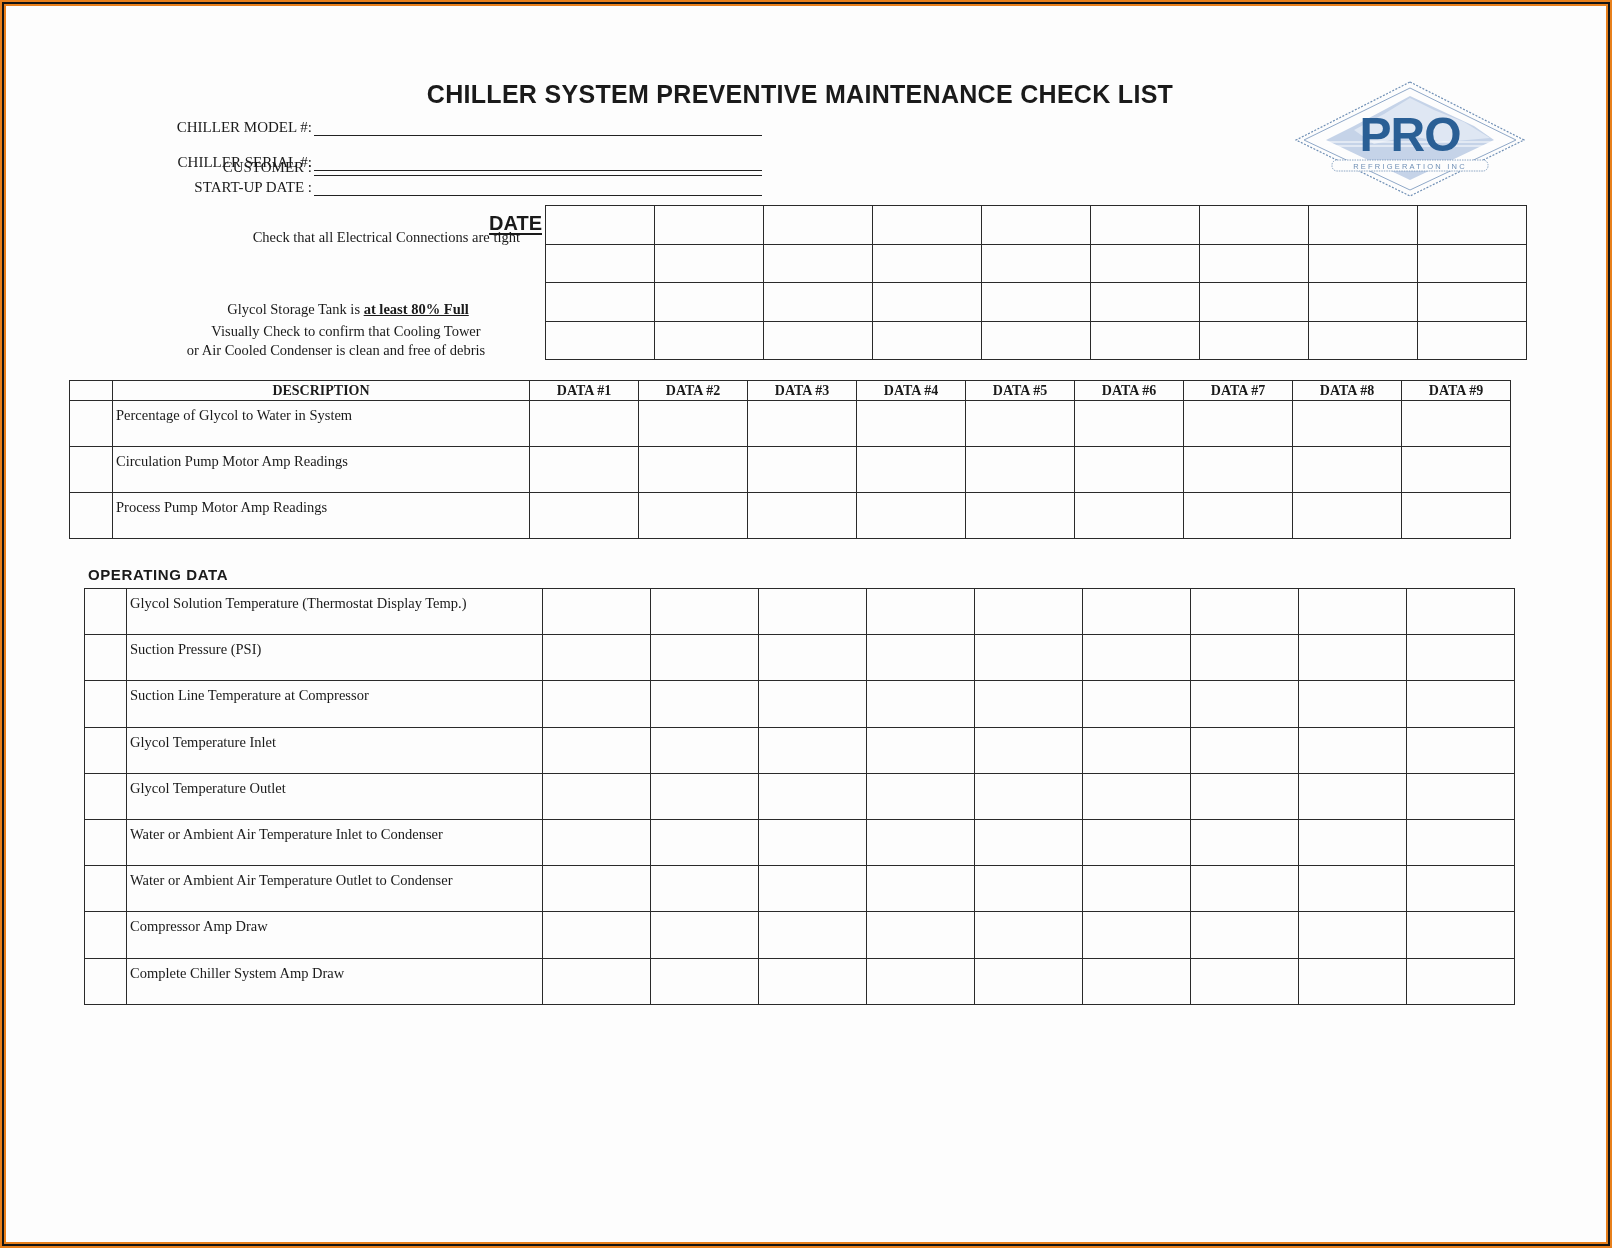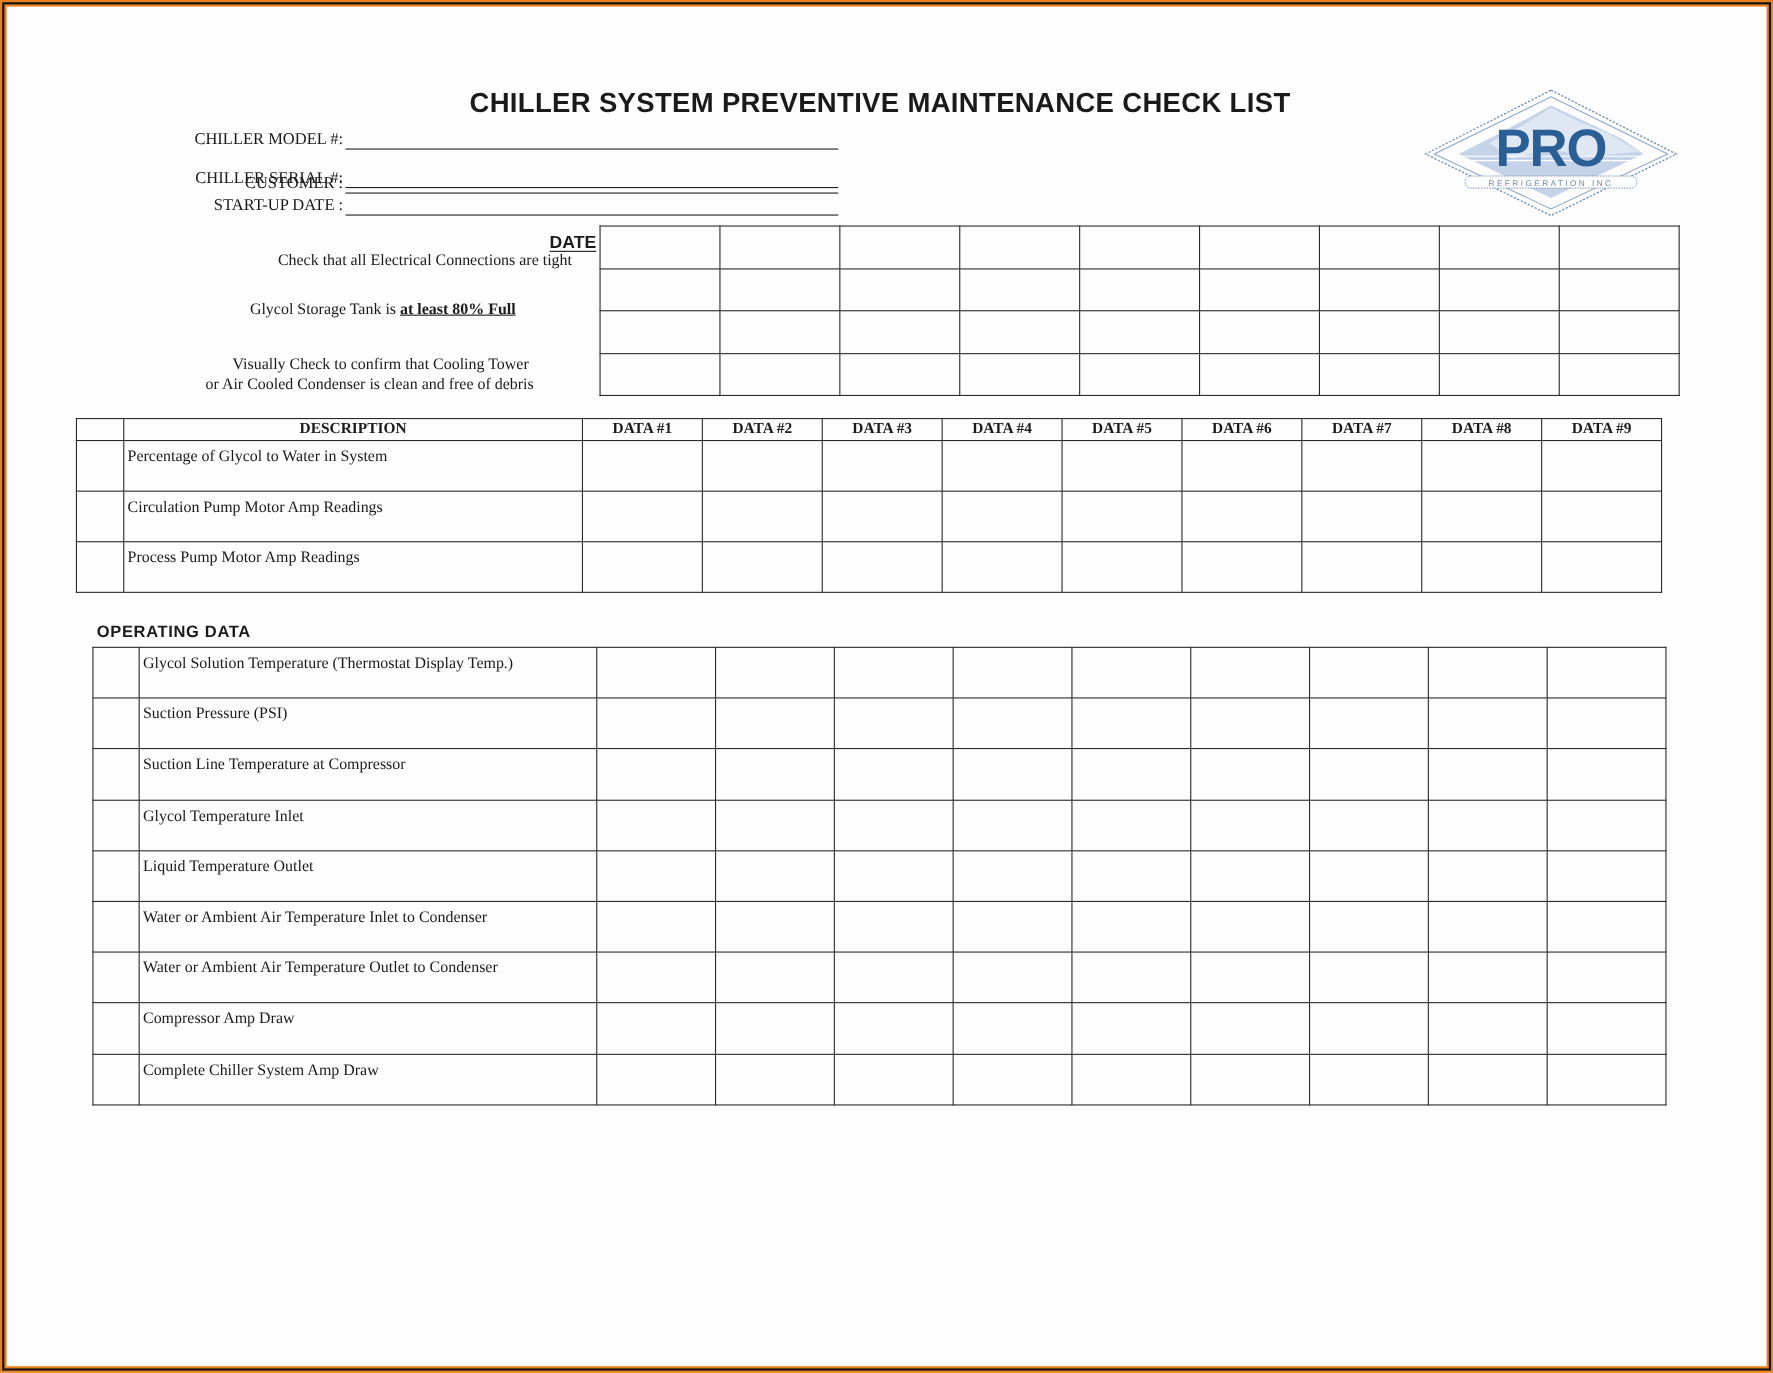--- a/index.html
+++ b/index.html
@@ -26,21 +26,21 @@
     left:0; width:1612px; top:80px; text-align:center;
     font-family:"Liberation Sans", sans-serif; font-weight:bold; font-size:25px;
     letter-spacing:0.3px; transform:translateX(-6px);
   }
   .field-row { position:absolute; left:120px; height:20px; display:flex; align-items:flex-end; }
   .field-label { width:192px; text-align:right; font-size:15px; padding-right:2px; white-space:nowrap; }
   .field-line { width:448px; border-bottom:1.6px solid #222; height:14px; }
 
   .date-label {
     left:470px; top:212px; width:72px; text-align:right;
-    font-family:"Liberation Sans", sans-serif; font-weight:bold; font-size:16px;
+    font-family:"Liberation Sans", sans-serif; font-weight:bold; font-size:20px;
     text-decoration:underline; text-underline-offset:3px;
   }
   .check-text { position:absolute; font-size:14.5px; text-align:center; width:360px; left:160px; line-height:19px; }
   .check-text u { font-weight:bold; }
 
   table.grid { border-collapse:collapse; position:absolute; table-layout:fixed; }
   table.grid td { border:1.6px solid #2a2a2a; padding:0; }
   .date-grid { left:545px; top:205px; }
   .date-grid td { width:108px; height:37.5px; }
 
@@ -100,21 +100,21 @@
   <span class="field-line"></span>
 </div>
 <div class="field-row" style="top:176px;">
   <span class="field-label">START-UP DATE :</span>
   <span class="field-line"></span>
 </div>
 
 <div class="abs date-label">DATE</div>
 
 <div class="check-text" style="top:228px;text-align:right;">Check that all Electrical Connections are tight</div>
-<div class="check-text" style="top:272px; left:168px;">
+<div class="check-text" style="top:300px; left:168px;">
   <span>Glycol Storage Tank is </span><u>at least 80% Full</u>
 </div>
 <div class="check-text" style="top:322px; left:152px; width:368px;">
   <div style="padding-left:20px;">Visually Check to confirm that Cooling Tower</div>
   <div>or Air Cooled Condenser is clean and free of debris</div>
 </div>
 
 <table class="grid date-grid">
   <tbody>
       <tr>
@@ -300,21 +300,21 @@
         <td></td>
         <td></td>
         <td></td>
         <td></td>
         <td></td>
         <td></td>
       </tr>
   <tr>
         <td></td>
         <td>
-          <div class="desc-text">Liquid Temperature Outlet</div>
+          <div class="desc-text">Glycol Temperature Outlet</div>
         </td>
         <td></td>
         <td></td>
         <td></td>
         <td></td>
         <td></td>
         <td></td>
         <td></td>
         <td></td>
         <td></td>

